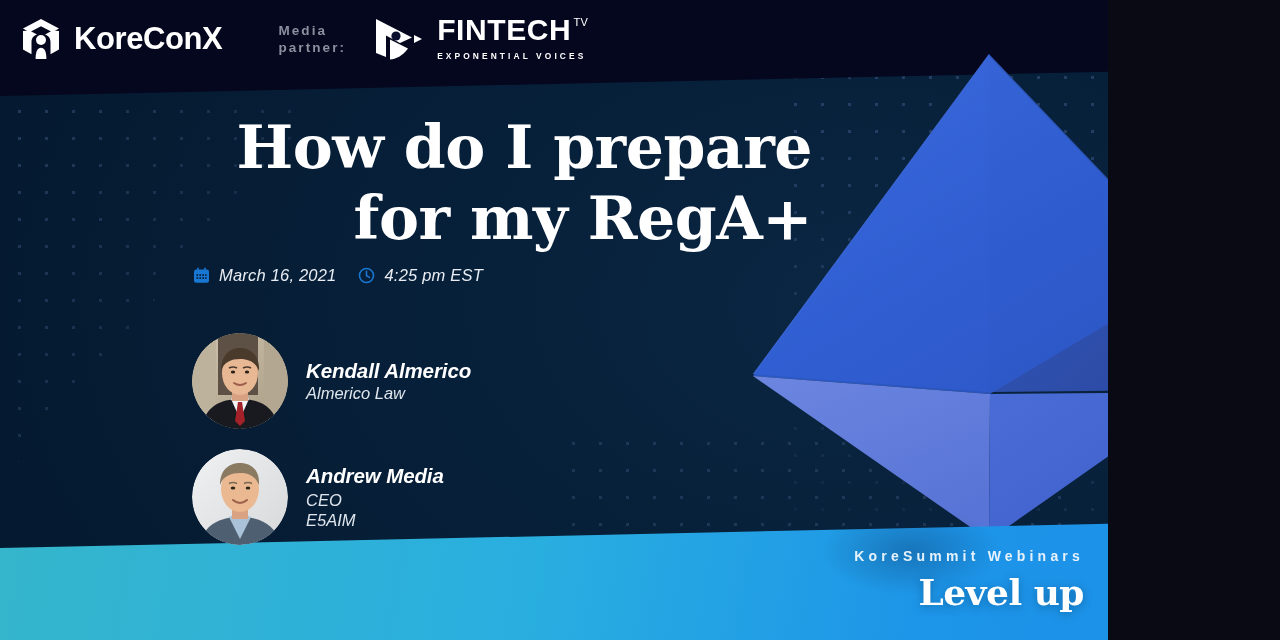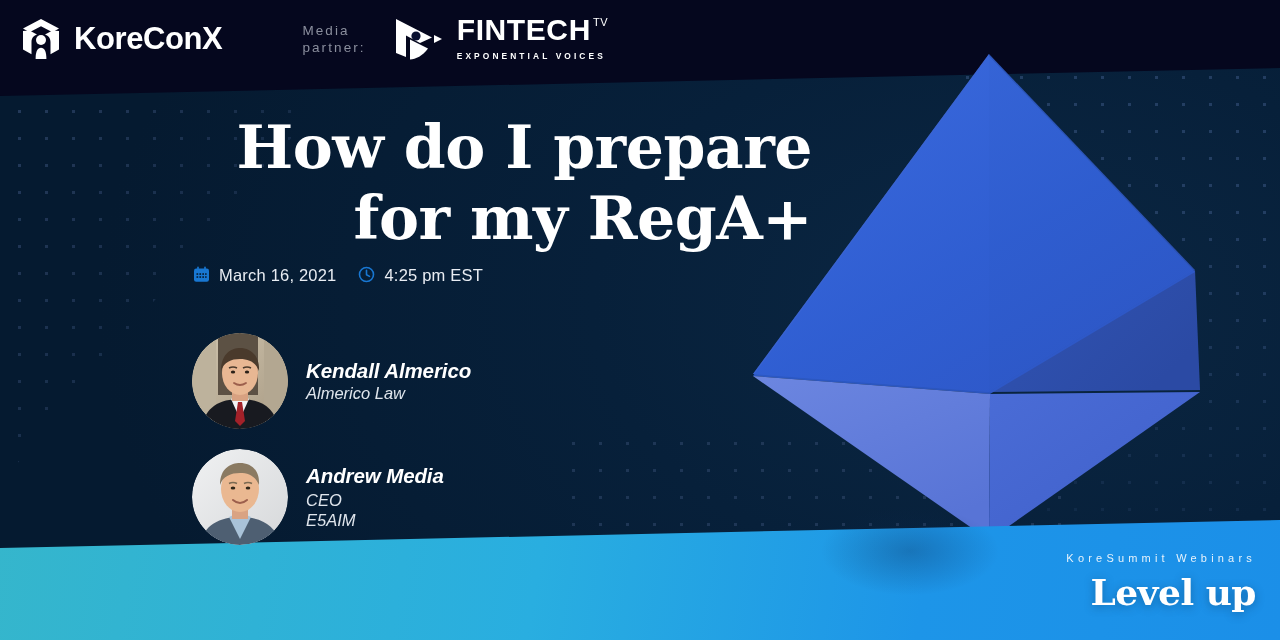--- a/index.html
+++ b/index.html
@@ -3,21 +3,21 @@
 <meta charset="utf-8">
 <title>KoreSummit Webinar Banner</title>
 <style>
   * { margin:0; padding:0; box-sizing:border-box; }
   html,body { background:#0a0a14; }
   body {
     font-family:"Liberation Sans", sans-serif;
     width:1280px; height:640px; overflow:hidden; position:relative;
   }
   #banner {
-    position:relative; width:1280px; height:640px; overflow:hidden;
+    position:relative; width:1108px; height:640px; overflow:hidden;
     background:#701a75;
   }
 
   
   .bg-base {
     position:absolute; inset:0;
     background:
       radial-gradient(ellipse 900px 600px at 78% 48%, #0b2743 0%, #07203a 45%, #051a30 100%),
       linear-gradient(160deg,#061d34 0%,#051729 100%);
   }
@@ -77,22 +77,22 @@
   
   .header { position:absolute; left:0; top:0; width:1280px; height:78px;
             display:flex; align-items:center; }
   .kore-logo { display:flex; align-items:center; margin-left:18px; }
   .kore-mark { width:46px; height:46px; }
   .kore-word {
     color:#fff; font-size:31px; font-weight:700; letter-spacing:-.4px;
     margin-left:10px; font-family:"Liberation Sans", sans-serif;
   }
   .media-partner {
-    margin-left:80px; color:#8b8f9e; font-size:13.5px; line-height:17px;
-    letter-spacing:2.1px; font-weight:400; white-space:pre-line;
+    margin-left:56px; color:#8b8f9e; font-size:13.5px; line-height:17px;
+    letter-spacing:2.1px; font-weight:700; white-space:pre-line;
   }
   .ftv { display:flex; align-items:center; margin-left:26px; }
   .ftv-mark { width:54px; height:52px; }
   .ftv-text { margin-left:11px; }
   .ftv-row { display:flex; align-items:flex-start; }
   .ftv-name {
     color:#fff; font-size:30px; font-weight:700; letter-spacing:.6px;
     line-height:30px; font-family:"Liberation Sans", sans-serif;
   }
   .ftv-tv { color:#fff; font-size:11px; font-weight:400; letter-spacing:.5px;
@@ -104,21 +104,21 @@
   .headline {
     position:absolute; left:192px; top:112px; width:620px;
     font-family:"DejaVu Serif", serif;
     font-weight:700; font-size:60px; line-height:71px;
     color:#fff; letter-spacing:-.5px;
   }
   .headline div { white-space:nowrap;text-align:right; }
 
   
   .meta { position:absolute; left:193px; top:266px; display:flex; align-items:center; }
-  .meta-item { display:flex; align-items:flex-start; }
+  .meta-item { display:flex; align-items:center;font-style:italic; }
   .meta-item + .meta-item { margin-left:22px; }
   .meta-ico { width:17px; height:17px; display:block; }
   .meta-txt { color:#e9edf3; font-size:16.5px; margin-left:9px; letter-spacing:.2px; }
 
   
   .speakers { position:absolute; left:192px; top:329px;font-style:italic; }
   .speaker { display:flex; align-items:center; height:104px; }
   .speaker + .speaker { margin-top:12px; }
   .avatar {
     width:96px; height:96px; border-radius:50%; overflow:hidden;
@@ -126,21 +126,21 @@
   }
   .avatar svg { display:block; }
   .sp-info { margin-left:18px; }
   .sp-name { color:#fff; font-size:20.5px; font-weight:700; letter-spacing:-.1px; }
   .sp-role { color:#dfe5ec; font-size:16.5px; line-height:20px; margin-top:2px; }
   .sp-org  { color:#dfe5ec; font-size:16.5px; line-height:20px; }
 
   
   .brand { position:absolute; right:24px; bottom:22px; text-align:right; }
   .brand-sub {
-    color:#e6f2fb; font-size:11px; letter-spacing:4.2px; font-weight:400;
+    color:#e6f2fb; font-size:14px; letter-spacing:4.2px; font-weight:700;
     margin-bottom:2px;
   }
   .brand-main {
     font-family:"DejaVu Serif", serif; font-weight:700;
     color:#fff; font-size:36px; line-height:52px; letter-spacing:-.5px;
     text-shadow:0 2px 10px rgba(6,40,70,.35);
   }
 </style>
 </head>
 <body>

